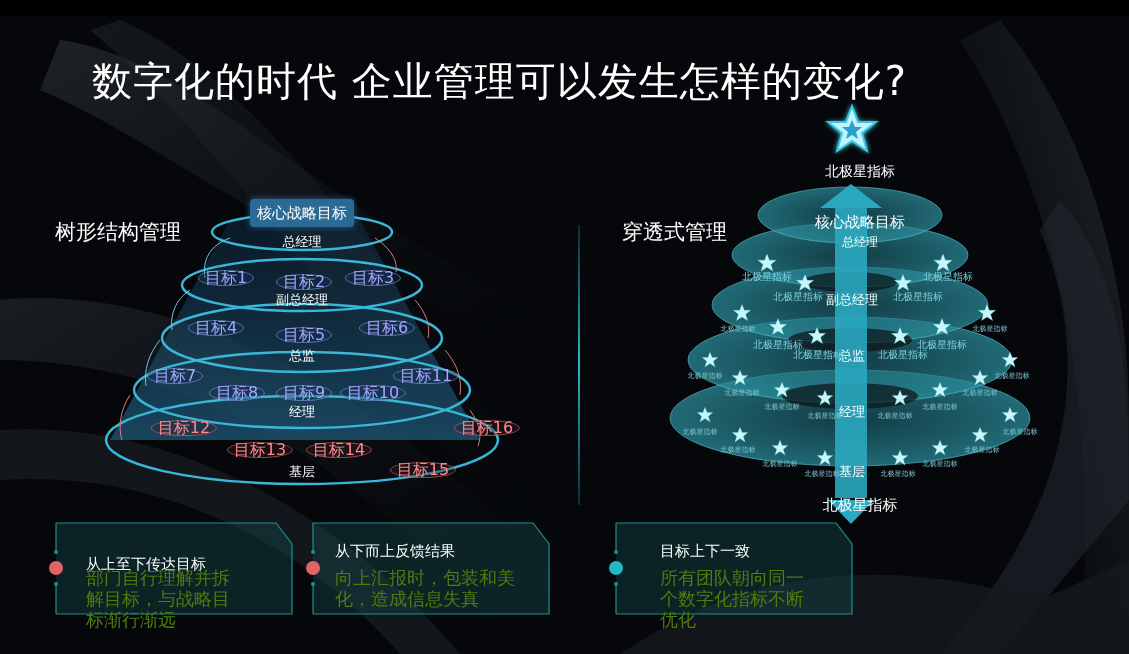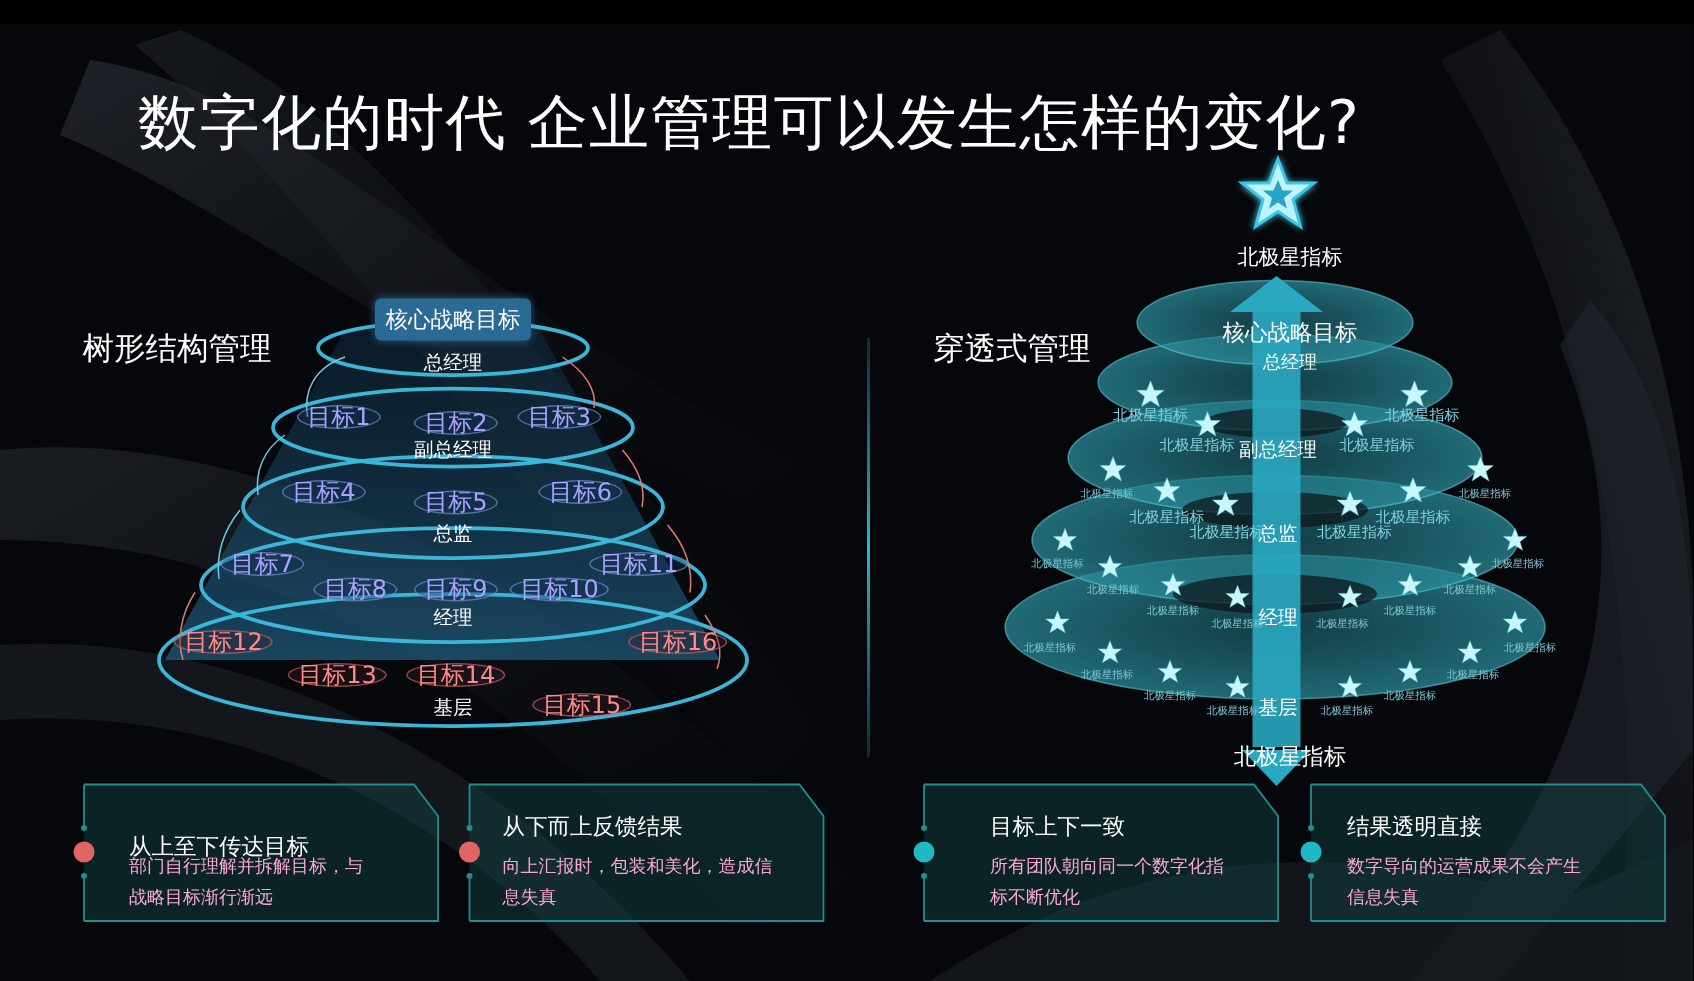--- a/index.html
+++ b/index.html
@@ -7,26 +7,26 @@
   .stage{position:relative;width:1129px;height:654px;background:#05070a;overflow:hidden;}
   .topbar{position:absolute;left:0;top:0;width:1129px;height:16px;background:#000;}
   .bg-svg{position:absolute;left:0;top:0;}
   .title{position:absolute;left:92px;top:54px;font-size:40px;letter-spacing:1px;color:#fff;white-space:nowrap;font-weight:400;}
   .sec-title{position:absolute;font-size:21px;color:#fff;white-space:nowrap;margin-top:38px;}
   .divider{position:absolute;left:578px;top:225px;width:2px;height:280px;background:linear-gradient(#0a2b33,#2bb8c7 50%,#0a2b33);}
   .abs{position:absolute;}
   .lbl{position:absolute;transform:translate(-50%,-50%);white-space:nowrap;color:#fff;}
   .goal{position:absolute;transform:translate(-50%,-50%);white-space:nowrap;font-size:16px;padding:0 6px;border-radius:50%;line-height:14px;}
   .goal.blue{color:#a9a4ff;border:1px solid rgba(140,170,230,0.55);background:rgba(20,50,90,0.35);}
-  .goal.red{color:#ff8a8a;border:1px solid rgba(230,120,120,0.55);background:rgba(60,30,40,0.35);}
+  .goal.red{color:#ff8a8a;border:1px solid rgba(230,120,120,0.55);background:rgba(60,30,40,0.35);margin-left:35px;}
   .core-box{position:absolute;left:250px;top:199px;width:104px;height:28px;border-radius:4px;background:#2c6a96;box-shadow:0 0 6px rgba(60,140,200,0.6);display:flex;align-items:center;justify-content:center;font-size:15px;color:#fff;}
   .card{position:absolute;top:522px;height:93px;}
   .card svg{position:absolute;left:0;top:0;}
   .card .ctitle{position:absolute;font-size:15px;color:#fff;white-space:nowrap;}
-  .card .cdesc{position:absolute;font-size:12px;color:#f9a8d4;line-height:21px;width:200px;}
+  .card .cdesc{position:absolute;font-size:18px;color:#4d7c0f;line-height:21px;width:200px;}
   .dot{position:absolute;width:14px;height:14px;border-radius:50%;}
   .ns-small{font-size:10px;color:#7fd1dd;}
   .ns-tiny{font-size:7px;color:#7fc6d2;}
 </style>
 </head>
 <body>
 
 <div class="stage">
   <div class="topbar"></div>
 
@@ -289,24 +289,13 @@
         <path d="M8 1 L228 1 L244 22 L244 92 L8 92" fill="rgba(20,70,70,0.45)" stroke="#1f8f8c" stroke-width="1.2"></path>
         <path d="M8 1 L8 30 M8 62 L8 92" stroke="#1f8f8c" stroke-width="1.2"></path>
         <circle cx="8" cy="30" r="2" fill="#1f8f8c"></circle>
         <circle cx="8" cy="62" r="2" fill="#1f8f8c"></circle>
       </svg>
     <div class="dot" style="left:1px;top:39px;background:#1fb8c4;"></div>
     <div class="ctitle" style="left:52px;top:20px;">目标上下一致</div>
     <div class="cdesc" style="left:52px;top:45px;width:160px;">所有团队朝向同一个数字化指标不断优化</div>
   </div>
 
-  <div class="card" style="left:866px;width:246px;">
-    <svg width="246" height="93">
-        <path d="M8 1 L228 1 L244 22 L244 92 L8 92" fill="rgba(20,70,70,0.45)" stroke="#1f8f8c" stroke-width="1.2"></path>
-        <path d="M8 1 L8 30 M8 62 L8 92" stroke="#1f8f8c" stroke-width="1.2"></path>
-        <circle cx="8" cy="30" r="2" fill="#1f8f8c"></circle>
-        <circle cx="8" cy="62" r="2" fill="#1f8f8c"></circle>
-      </svg>
-    <div class="dot" style="left:1px;top:39px;background:#1fb8c4;"></div>
-    <div class="ctitle" style="left:32px;top:20px;">结果透明直接</div>
-    <div class="cdesc" style="left:32px;top:45px;width:160px;">数字导向的运营成果不会产生信息失真</div>
-  </div>
 </div>
 
 </body></html>

